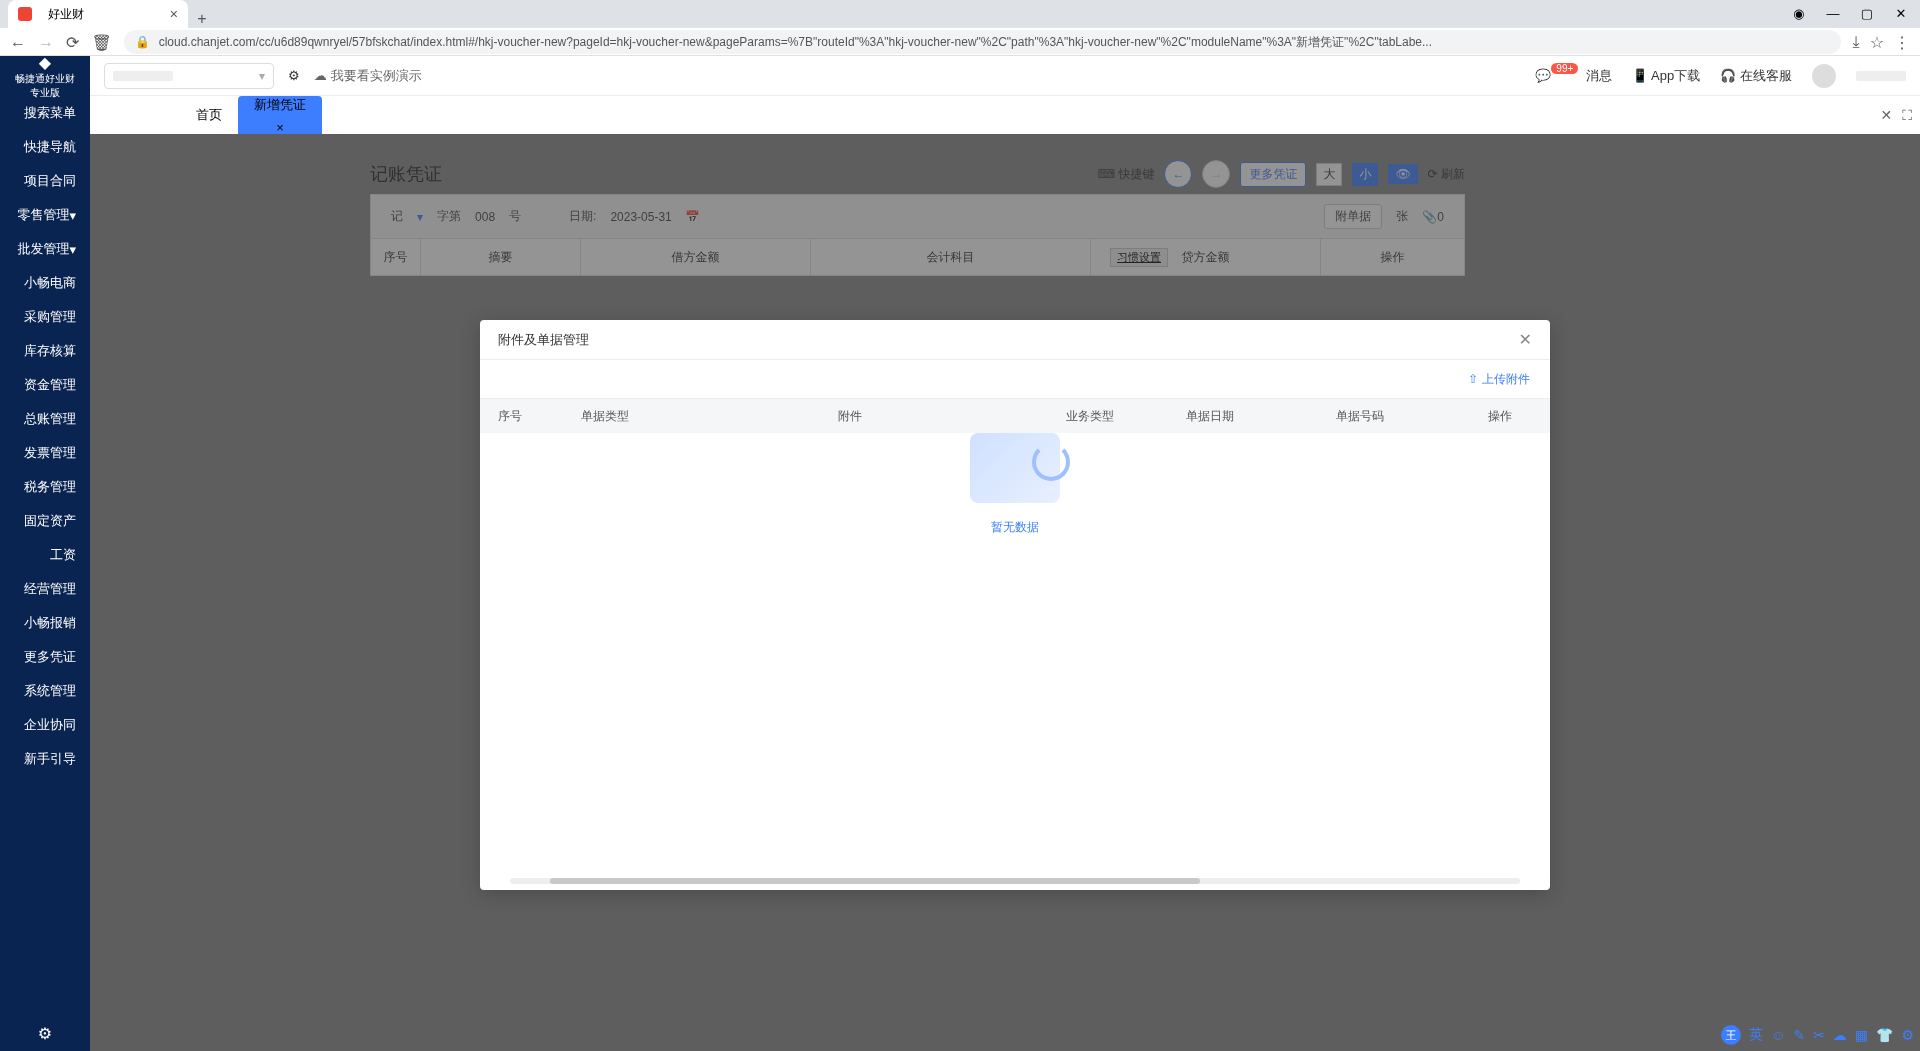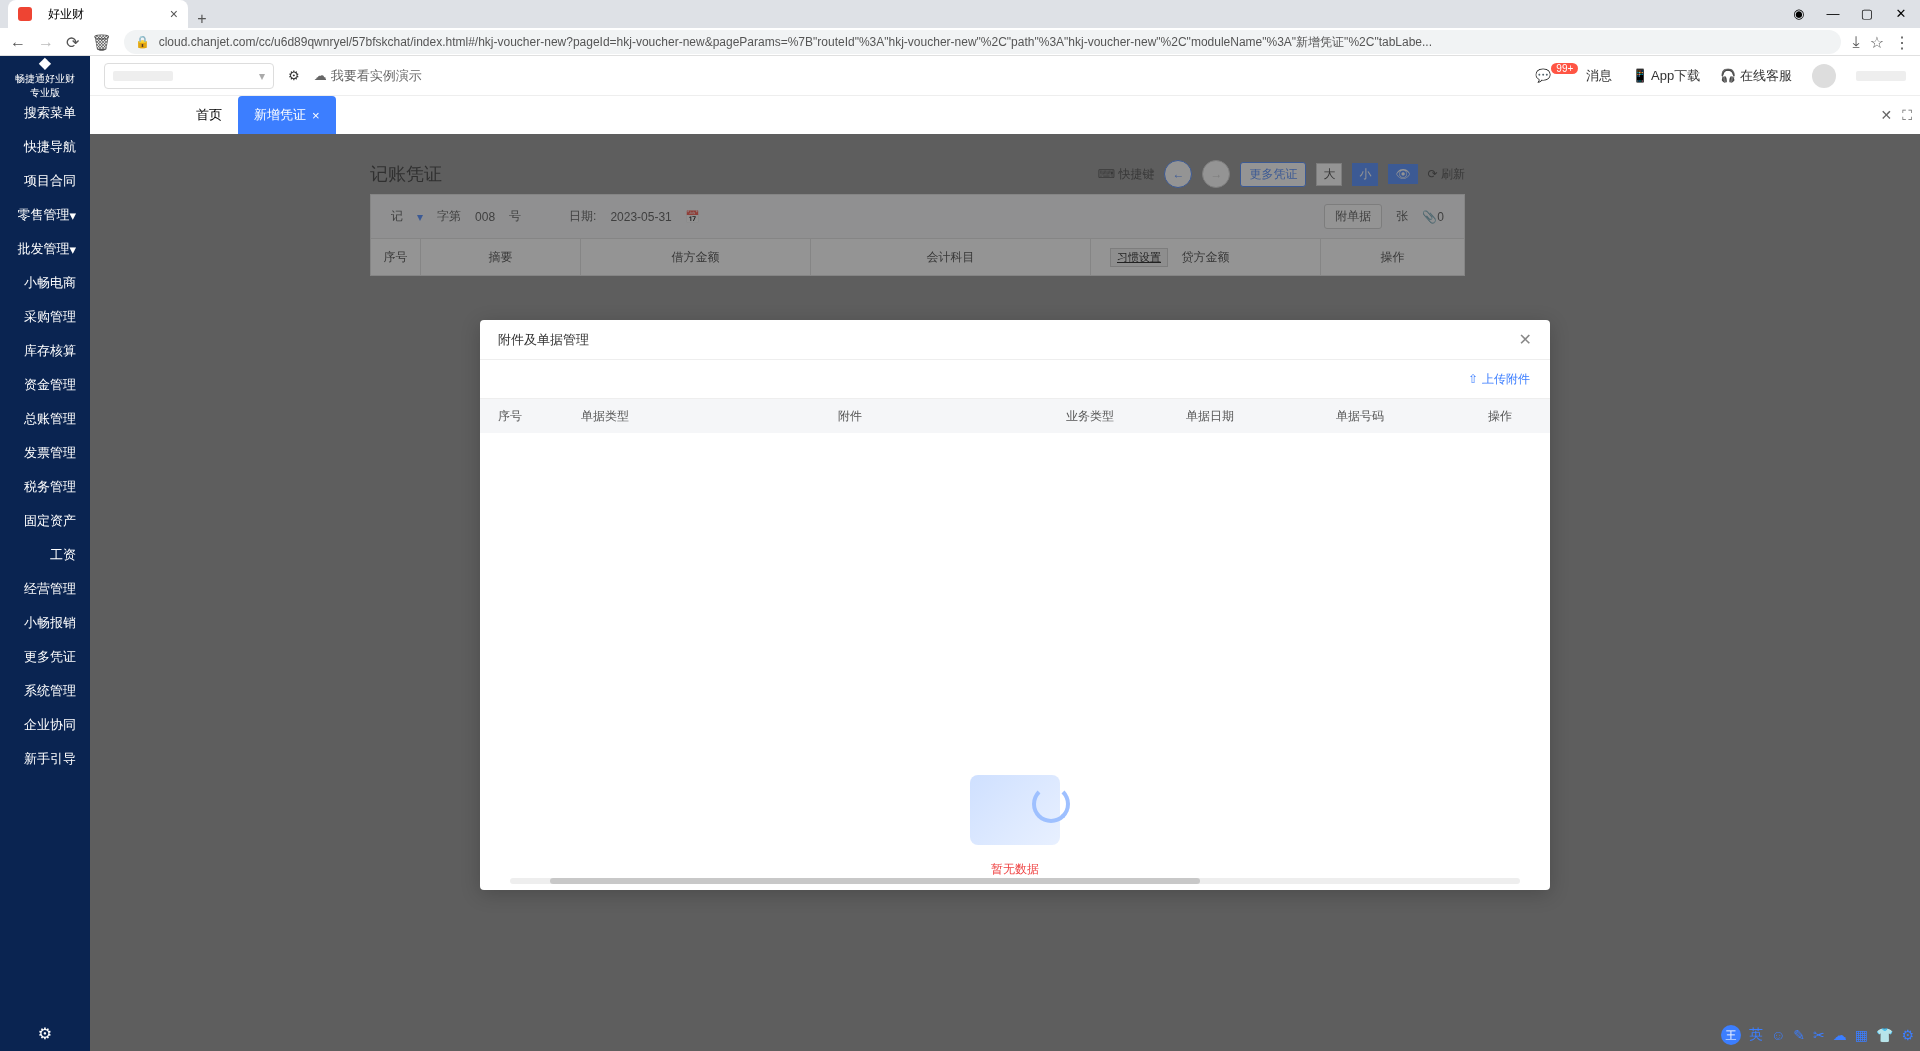--- a/index.html
+++ b/index.html
@@ -22,21 +22,21 @@
 
 .app-top { height: 40px; display: flex; align-items: center; padding: 0 14px; gap: 14px; font-size: 13px; color: #333; border-bottom:1px solid #eee;}
 .app-top .org-select { width: 170px; height: 26px; border:1px solid #ddd; border-radius:4px; display:flex; align-items:center; padding:0 8px; color:#aaa; font-size:12px; justify-content:space-between;}
 .app-top .demo-link { display:flex; align-items:center; gap:4px; color:#666; }
 .app-top .right { margin-left:auto; display:flex; align-items:center; gap:20px; }
 .badge { background:#f54; color:#fff; font-size:10px; border-radius:8px; padding:0 5px; position:relative; top:-8px; left:-4px;}
 .user-avatar { width:24px; height:24px; background:#ddd; border-radius:50%; }
 
 .tabs-row { height: 38px; display: flex; align-items: center; padding-left: 90px; font-size: 13px; position:relative; }
 .page-tab { padding: 0 16px; height: 38px; display:flex; align-items:center; gap:6px; }
-.page-tab.active { background:#3c7eff; color:#ffffff; border-radius:4px 4px 0 0; }
+.page-tab.active { background:#3c7eff; color:#000000; border-radius:4px 4px 0 0;flex-direction:column; }
 .tabs-right { position:absolute; right:8px; display:flex; gap:10px; font-size:14px; color:#666;}
 
 
 .sidebar { position: absolute; top: 56px; left: 0; width: 90px; bottom: 0; background: #0a2451; color: #fff; font-size: 13px; display:flex; flex-direction:column; }
 .sidebar .logo { height: 40px; display:flex; flex-direction:column; align-items:center; justify-content:center; font-size:10px; background:#0a2451; }
 .sidebar .logo .logo-icon { font-size:16px; }
 .sidebar .menu { flex:1; overflow:auto; }
 .sidebar .menu-item { height: 34px; display:flex; align-items:center; padding:0 14px; justify-content:flex-end; cursor:pointer;}
 .sidebar .settings-foot { height:36px; display:flex; align-items:center; justify-content:center; font-size:16px; }
 
@@ -59,21 +59,21 @@
 
 .overlay { position:absolute; inset:0; background:rgba(60,60,60,0.55); }
 .modal { position:absolute; left:480px; top:320px; width:1070px; height:570px; background:#fff; border-radius:4px; box-shadow:0 4px 20px rgba(0,0,0,0.2); display:flex; flex-direction:column;}
 .modal-head { height:40px; display:flex; align-items:center; padding:0 18px; font-size:13px; color:#333; border-bottom:1px solid #eee;}
 .modal-head .close { margin-left:auto; font-size:16px; color:#888; cursor:pointer;}
 .modal-tools { height:38px; display:flex; align-items:center; justify-content:flex-end; padding:0 20px; font-size:12px; }
 .upload-link { color:#3c7eff; display:flex; align-items:center; gap:4px;}
 .modal-table { border-top:1px solid #eee; }
 .modal-thead { display:flex; background:#f5f6f8; height:34px; align-items:center; font-size:12px; color:#555; }
 .modal-thead > div { text-align:center; }
-.modal-empty { flex:1; display:flex; flex-direction:column; align-items:center; justify-content:flex-end; color:#ef4444; font-size:12px; gap:16px;}
+.modal-empty { flex:1; display:flex; flex-direction:column; align-items:center; justify-content:flex-start; color:#3b82f6; font-size:12px; gap:16px;}
 .empty-ill { width:90px; height:70px; background:linear-gradient(135deg,#cfe0ff,#e8f0ff); border-radius:8px; position:relative;}
 .empty-ill::after{content:""; position:absolute; right:-10px; top:10px; width:30px; height:30px; border:4px solid #9ec0ff; border-radius:50%; border-top-color:transparent;}
 .modal-scrollbar { height:6px; background:#eee; margin:0 30px 6px; border-radius:3px; position:relative;}
 .modal-scrollbar .thumb { position:absolute; left:40px; width:650px; height:6px; background:#c8c8c8; border-radius:3px;}
 
 
 .tray { position:absolute; right:6px; bottom:6px; display:flex; gap:8px; font-size:14px; color:#3c7eff; align-items:center;}
 .tray .ime { background:#3c7eff; color:#fff; border-radius:50%; width:20px; height:20px; display:flex; align-items:center; justify-content:center; font-size:11px;}
 </style>
 </head>

